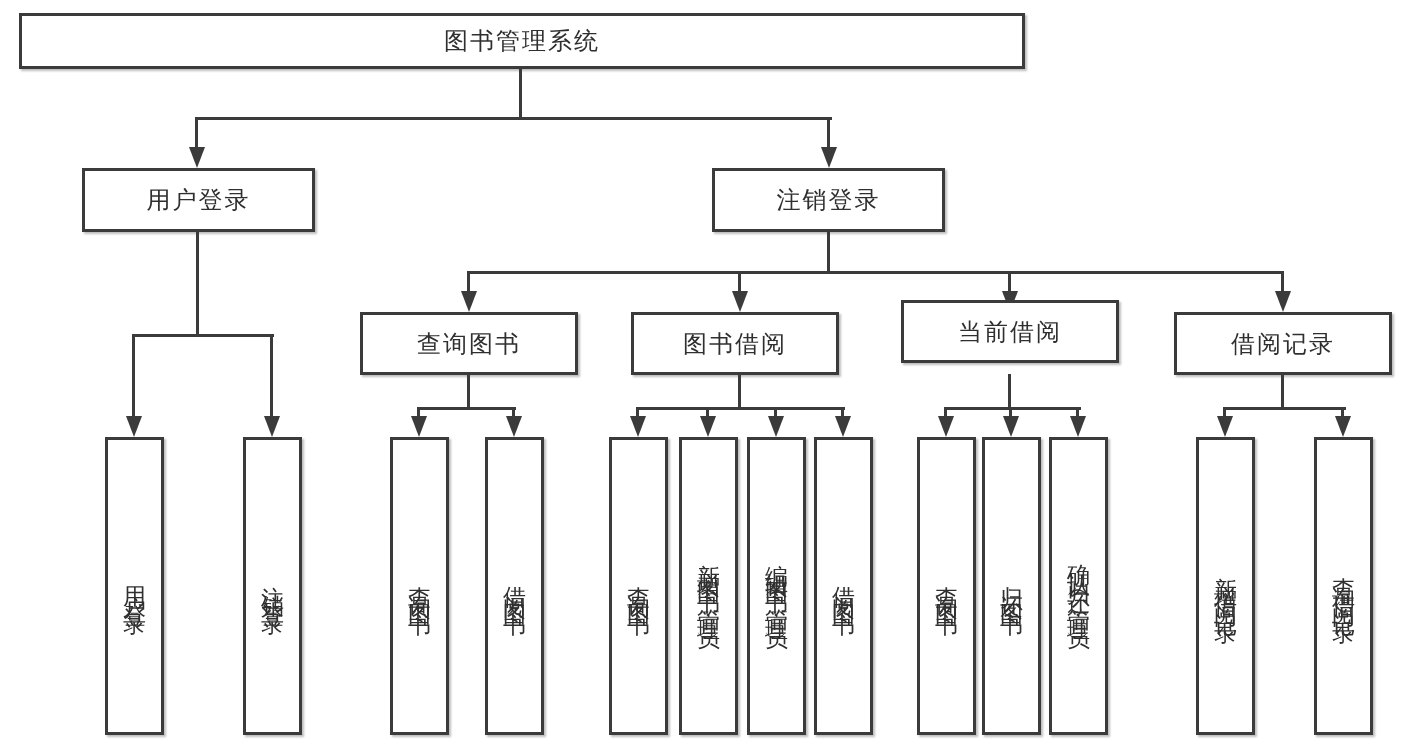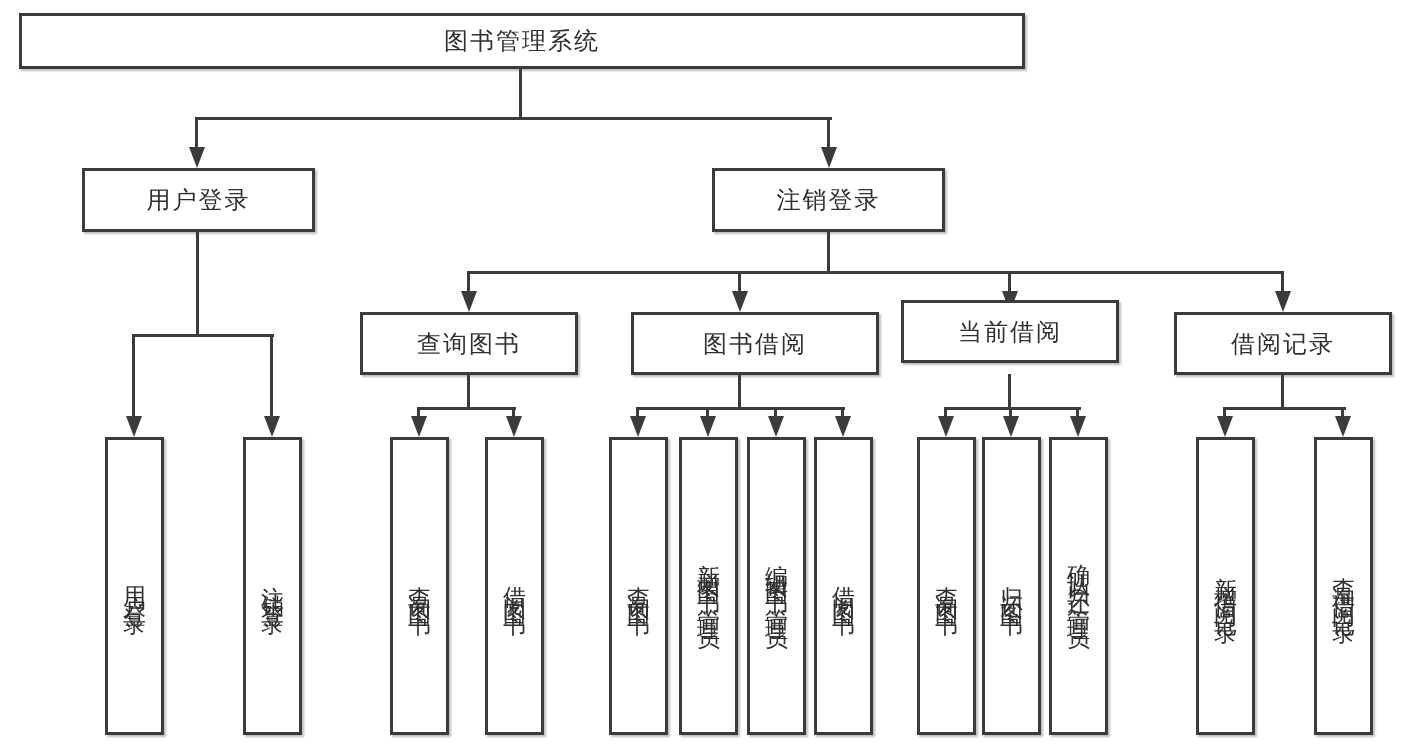--- a/index.html
+++ b/index.html
@@ -85,21 +85,21 @@
   <div class="vline" style="left:467px;top:271px;height:21px"></div>
   <div class="arr" style="left:461px;top:291px"></div>
   <div class="vline" style="left:738px;top:271px;height:21px"></div>
   <div class="arr" style="left:732px;top:291px"></div>
   <div class="vline" style="left:1008px;top:271px;height:21px"></div>
   <div class="arr" style="left:1002px;top:291px"></div>
   <div class="vline" style="left:1281px;top:271px;height:21px"></div>
   <div class="arr" style="left:1275px;top:291px"></div>
 
   <div class="node h" style="left:360px;top:312px;width:218px;height:63px">查询图书</div>
-  <div class="node h" style="left:631px;top:312px;width:248px;height:63px">图书借阅</div>
+  <div class="node h" style="left:631px;top:312px;width:208px;height:63px">图书借阅</div>
   <div class="node h" style="left:901px;top:300px;width:218px;height:63px">当前借阅</div>
   <div class="node h" style="left:1174px;top:312px;width:218px;height:63px">借阅记录</div>
 
   <div class="vline" style="left:467px;top:374px;height:35px"></div>
   <div class="hline" style="left:417px;top:407px;width:99px"></div>
   <div class="vline" style="left:417px;top:407px;height:10px"></div>
   <div class="arr" style="left:411px;top:416px"></div>
   <div class="vline" style="left:512px;top:407px;height:10px"></div>
   <div class="arr" style="left:506px;top:416px"></div>
 

